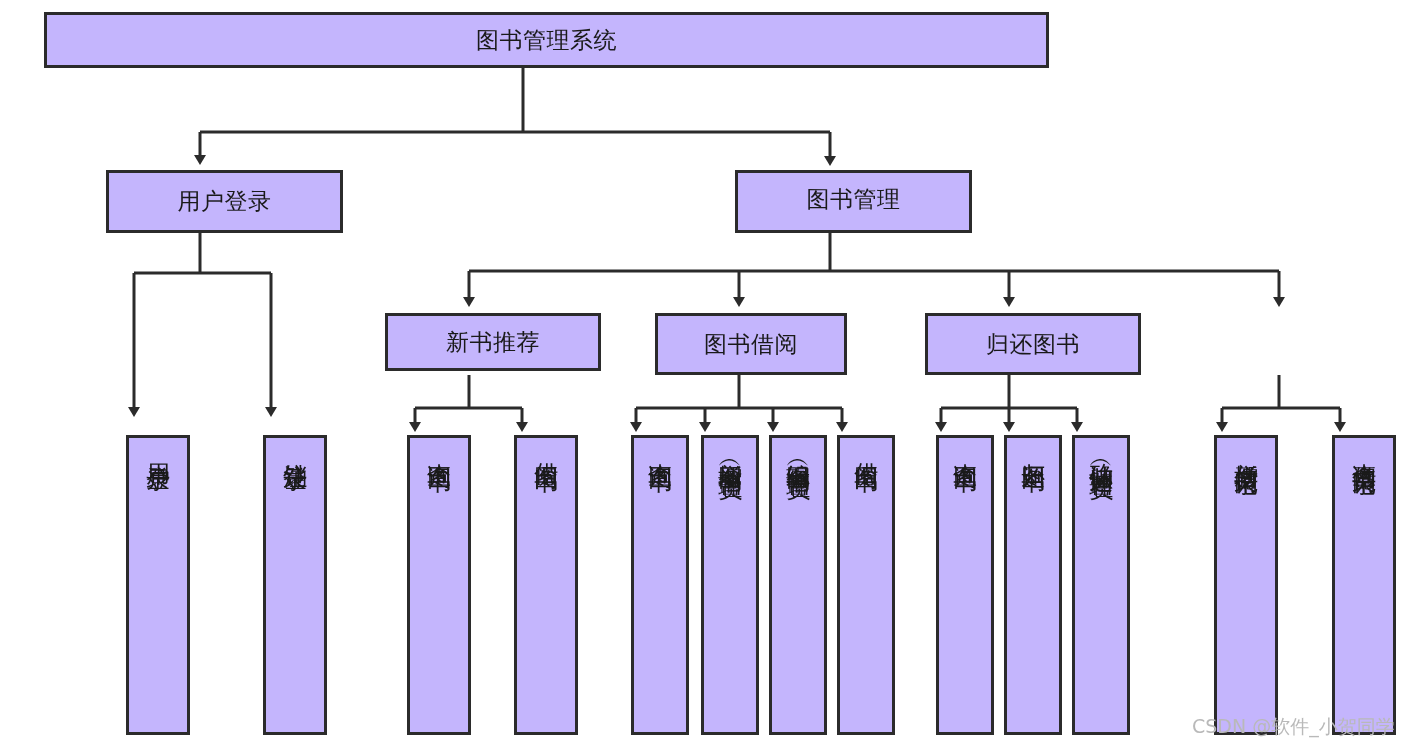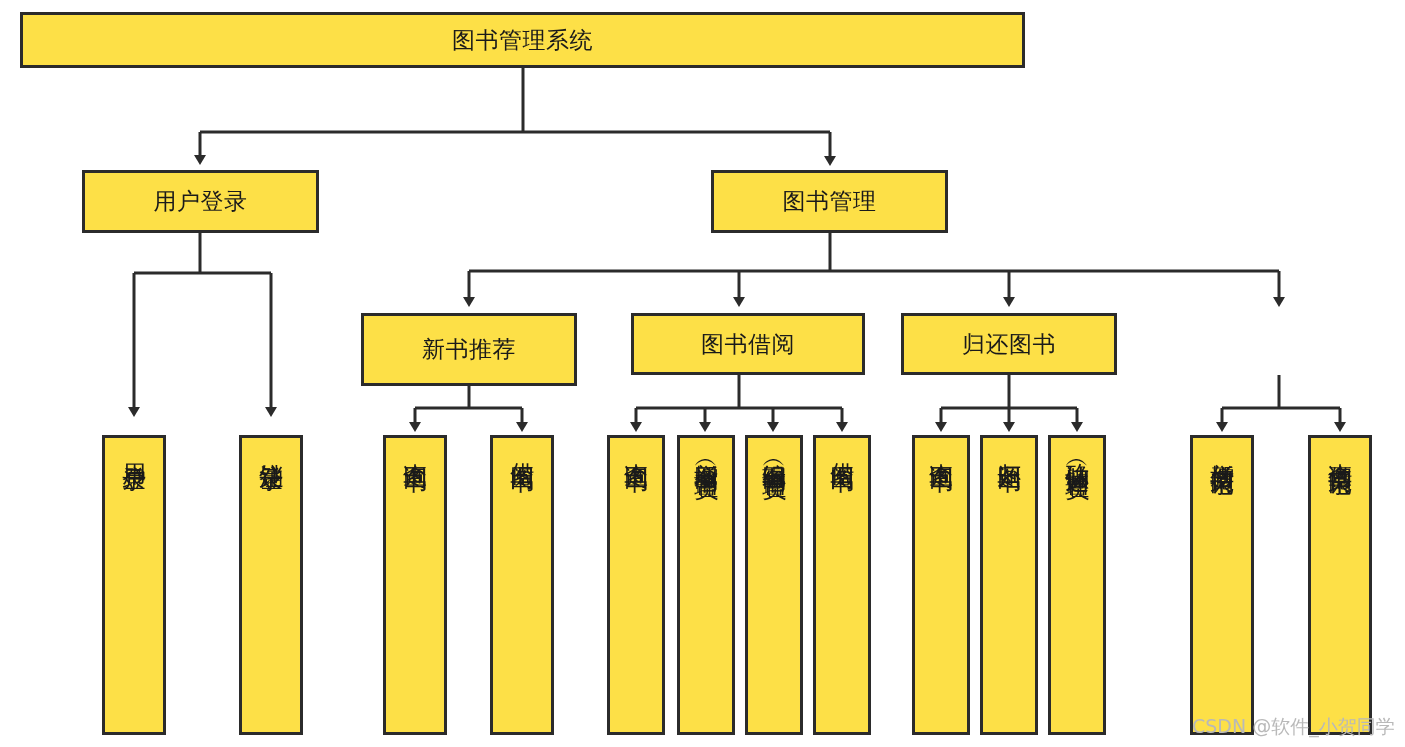--- a/index.html
+++ b/index.html
@@ -22,26 +22,27 @@
     position: absolute;
     left: 0;
     top: 0;
     width: 1405px;
     height: 747px;
   }
   .node {
     position: absolute;
     box-sizing: border-box;
     border: 3px solid #2b2b2b;
-    background: #fde047;
+    background: #c4b5fd;
     display: flex;
     align-items: center;
     justify-content: center;
     color: #1a1a1a;
     z-index: 2;
+    margin-left: 24px;
   }
   .node .label {
     display: block;
     text-align: center;
     line-height: 1.16;
     letter-spacing: 0.5px;
   }
   .node.horiz .label {
     font-size: 23px;
     white-space: nowrap;
@@ -127,29 +128,29 @@
   </svg>
 
   <div class="node horiz" style="left:20px; top:12px; width:1005px; height:56px;">
     <span class="label">图书管理系统</span>
   </div>
 
   <div class="node horiz" style="left:82px; top:170px; width:237px; height:63px;">
     <span class="label">用户登录</span>
   </div>
 
-  <div class="node horiz" style="left:711px; top:170px; width:237px; height:63px;">
+  <div class="node horiz" style="left:711px; top:170px; width:237px; height:63px;font-family:Liberation Mono, monospace;">
     <span class="label">图书管理</span>
   </div>
 
-  <div class="node horiz" style="left:361px; top:313px; width:216px; height:73px;">
+  <div class="node horiz" style="left:361px; top:313px; width:216px; height:58px;">
     <span class="label">新书推荐</span>
   </div>
 
-  <div class="node horiz" style="left:631px; top:313px; width:234px; height:62px;">
+  <div class="node horiz" style="left:631px; top:313px; width:192px; height:62px;">
     <span class="label">图书借阅</span>
   </div>
 
   <div class="node horiz" style="left:901px; top:313px; width:216px; height:62px;">
     <span class="label">归还图书</span>
   </div>
 
 
   <div class="node vert" style="left:102px; top:435px; width:64px; height:300px;">
     <span class="label">用户登录</span>

